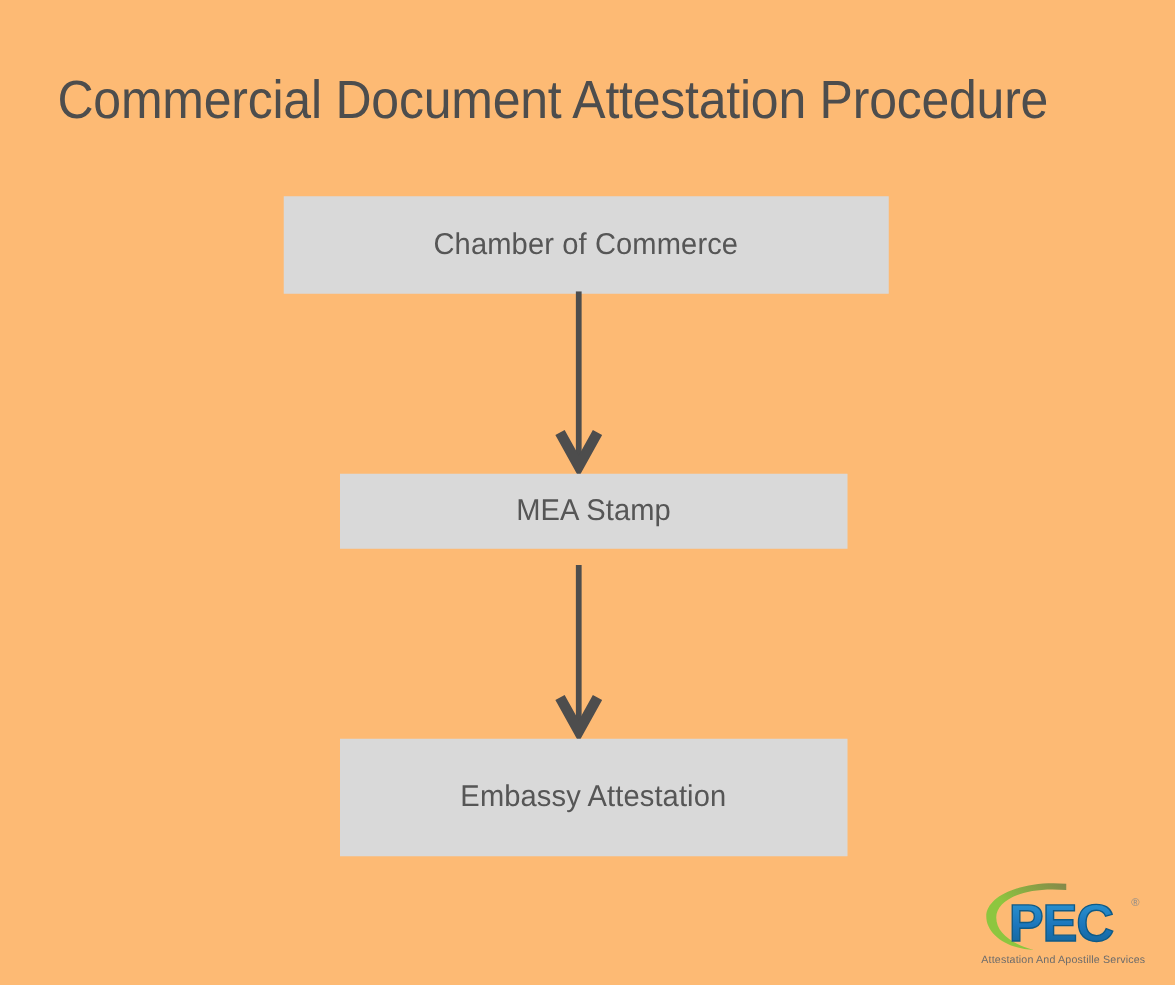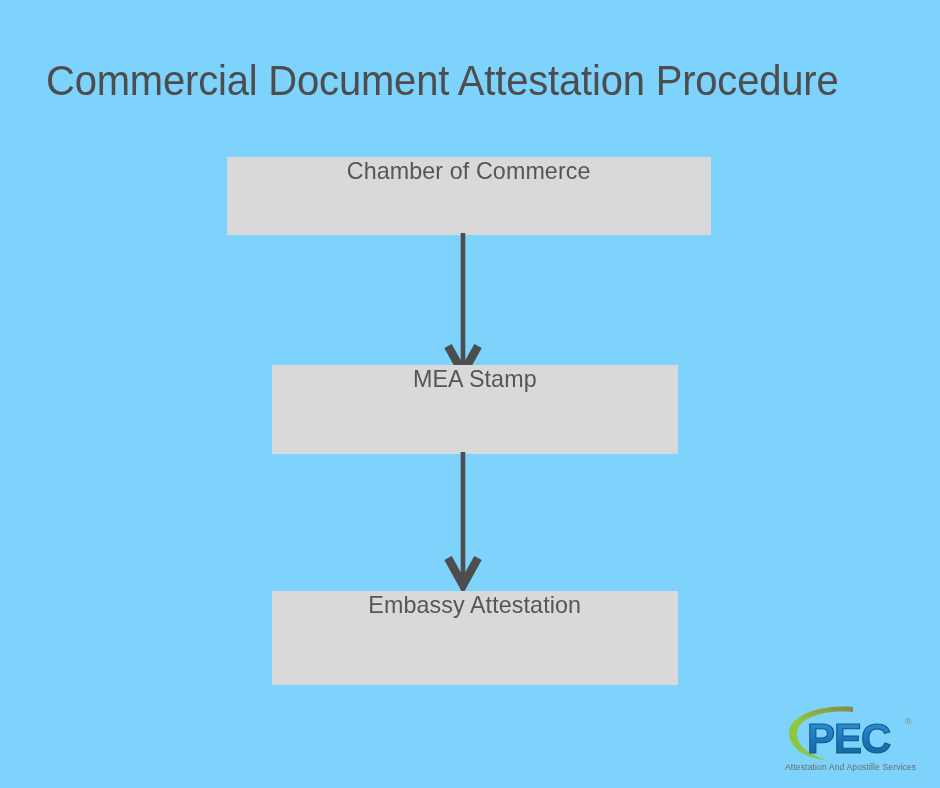--- a/index.html
+++ b/index.html
@@ -11,21 +11,21 @@
     width: 940px;
     height: 788px;
     background: #ffffff;
     font-family: "Liberation Sans", "DejaVu Sans", sans-serif;
     overflow: hidden;
   }
   .canvas {
     position: relative;
     width: 940px;
     height: 788px;
-    background: #7dd3fc;
+    background: #fdba74;
   }
 
   
   .page-title {
     position: absolute;
     left: 46px;
     top: 54px;
     width: 860px;
     font-size: 43px;
     line-height: 52px;
@@ -35,36 +35,36 @@
     white-space: nowrap;
     transform: scaleX(0.93);
     transform-origin: left center;
   }
 
   
   .flow-box {
     position: absolute;
     background: #d9d9d9;
     display: flex;
-    align-items: flex-start;
+    align-items: center;
     justify-content: center;
     box-sizing: border-box;
   }
   .flow-box-label {
     font-size: 24px;
     line-height: 28px;
     font-weight: 400;
     color: #565656;
     letter-spacing: 0.1px;
     white-space: nowrap;
     transform: scaleX(0.97);
   }
 
   #box-1 { left: 227px; top: 157px;  width: 484px; height: 78px; }
-  #box-2 { left: 272px; top: 365px;  width: 406px; height: 89px; }
+  #box-2 { left: 272px; top: 379px;  width: 406px; height: 60px; }
   #box-3 { left: 272px; top: 591px;  width: 406px; height: 94px; }
 
   
   .flow-arrow {
     position: absolute;
     left: 440px;
     width: 46px;
   }
   #arrow-1 { top: 233px; height: 147px; }
   #arrow-2 { top: 452px; height: 140px; }

